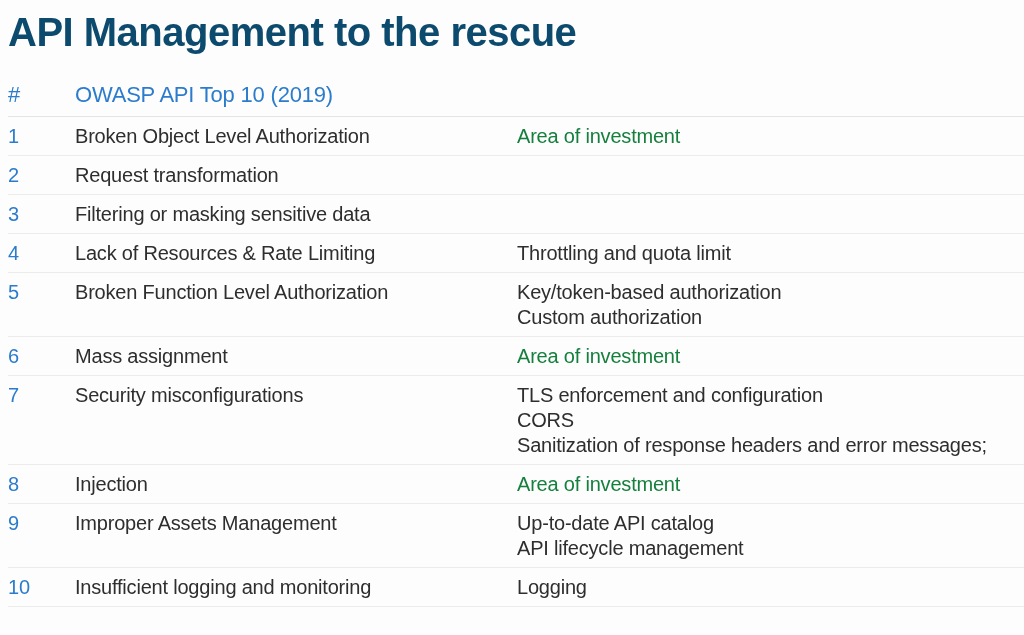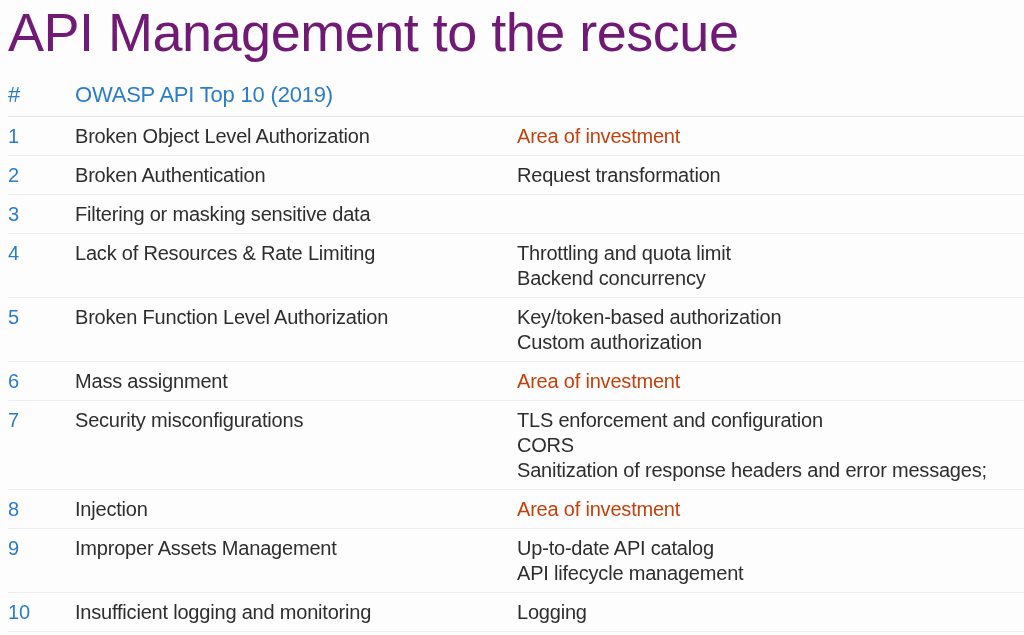--- a/index.html
+++ b/index.html
@@ -12,25 +12,25 @@
     font-family: "Liberation Sans", "DejaVu Sans", sans-serif;
   }
   .slide {
     width: 1024px;
     height: 635px;
     box-sizing: border-box;
     padding: 8px 0 0 8px;
   }
   .slide-title {
     margin: 0;
-    font-size: 54px;
+    font-size: 40px;
     line-height: 48px;
-    font-weight: 400;
+    font-weight: 700;
     letter-spacing: -0.5px;
-    color: #701a75;
+    color: #0c4a6e;
   }
   .table {
     margin-top: 24px;
   }
   .trow {
     display: grid;
     grid-template-columns: 67px 442px 1fr;
     align-items: start;
     border-bottom: 1px solid #ececec;
     padding: 7px 0 6px 0;
@@ -54,21 +54,21 @@
   .num-cell {
     color: #2b7ccd;
   }
   .mitigation-line {
     font-size: 20px;
     line-height: 25px;
     color: #2e2e2e;
     letter-spacing: -0.2px;
   }
   .muted .mitigation-line {
-    color: #c2410c;
+    color: #15803d;
   }
 </style>
 </head>
 <body>
 
 <div class="slide">
   <h1 class="slide-title">API Management to the rescue</h1>
 
   <div class="table">
     <div class="trow thead">
@@ -79,39 +79,37 @@
   <div class="trow muted">
     <div class="cell num-cell">1</div>
     <div class="cell">Broken Object Level Authorization</div>
     <div class="cell mitigations">
             <div class="mitigation-line">Area of investment</div>
           </div>
   </div>
 
   <div class="trow">
     <div class="cell num-cell">2</div>
-    <div class="cell">Broken Authentication</div>
     <div class="cell mitigations">
             <div class="mitigation-line">Request transformation</div>
           </div>
   </div>
 
   <div class="trow">
     <div class="cell num-cell">3</div>
     <div class="cell mitigations">
             <div class="mitigation-line">Filtering or masking sensitive data</div>
           </div>
   </div>
 
   <div class="trow">
     <div class="cell num-cell">4</div>
     <div class="cell">Lack of Resources &amp; Rate Limiting</div>
     <div class="cell mitigations">
             <div class="mitigation-line">Throttling and quota limit</div>
-            <div class="mitigation-line">Backend concurrency</div>
           </div>
   </div>
 
   <div class="trow">
     <div class="cell num-cell">5</div>
     <div class="cell">Broken Function Level Authorization</div>
     <div class="cell mitigations">
             <div class="mitigation-line">Key/token-based authorization</div>
             <div class="mitigation-line">Custom authorization</div>
           </div>

